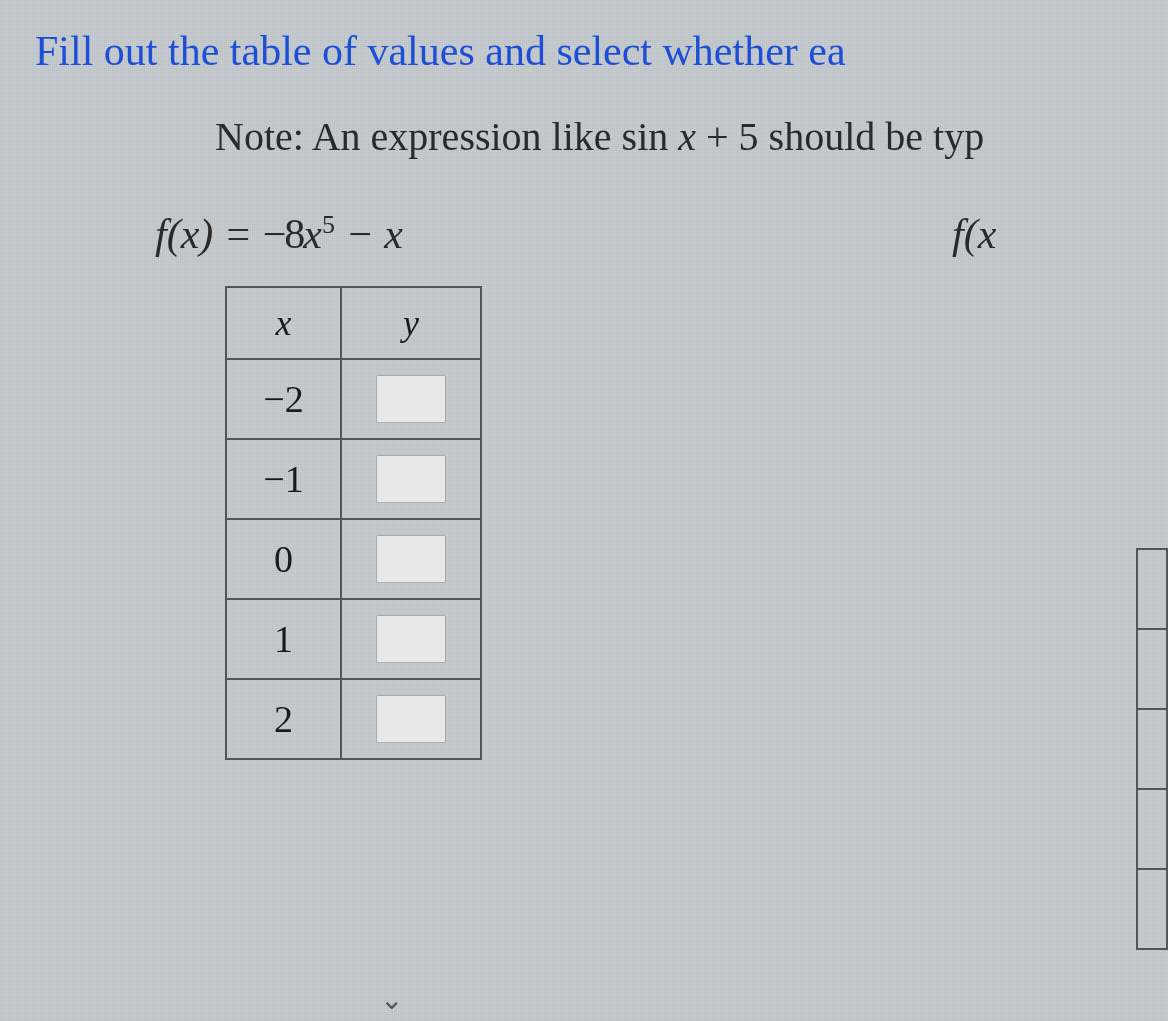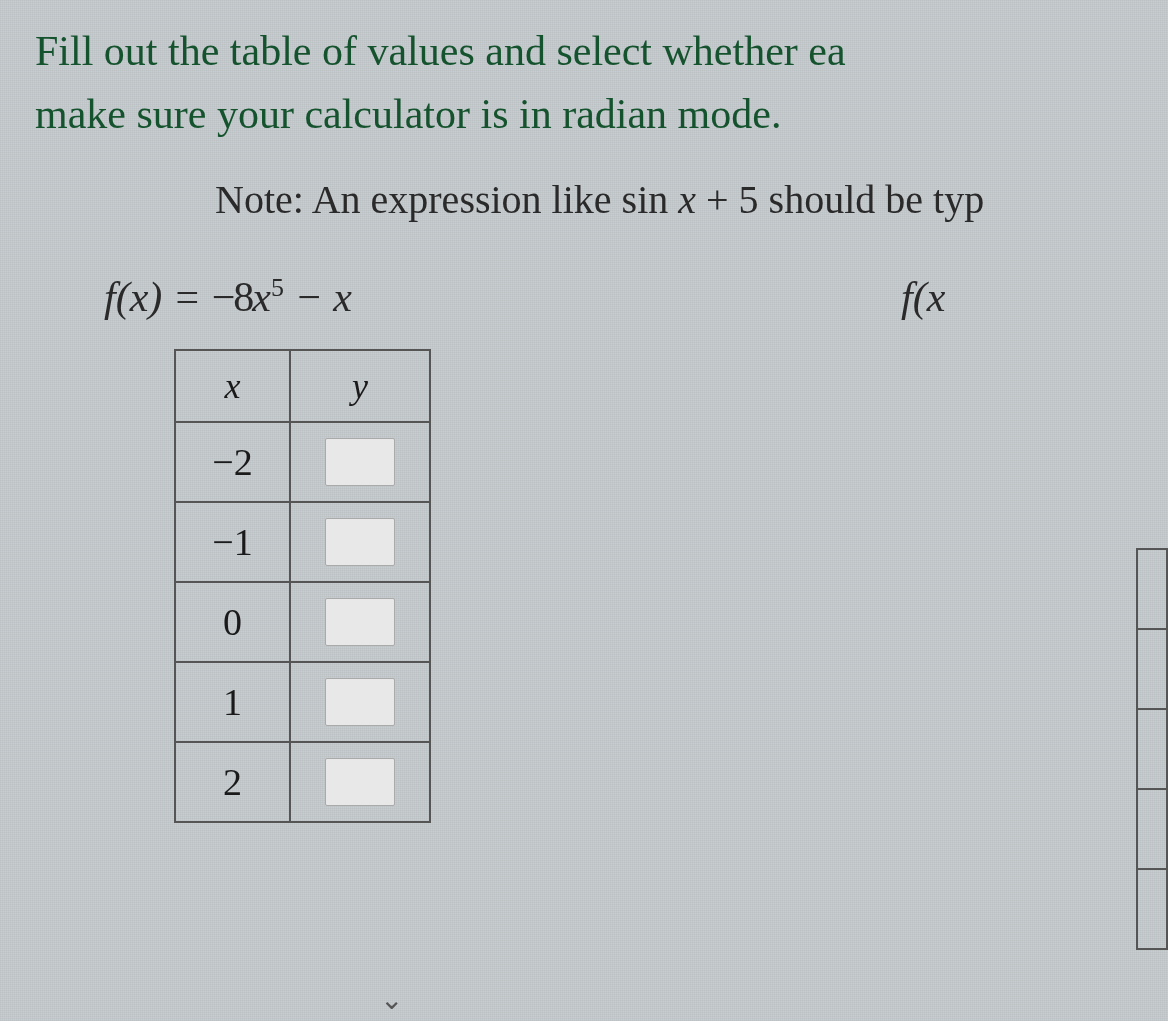--- a/index.html
+++ b/index.html
@@ -16,36 +16,36 @@
       width: 1168px;
       height: 1021px;
       padding: 20px 0 0 35px;
       overflow: hidden;
       color: #1a1a1a;
       position: relative;
     }
     .instruction-text {
       font-size: 42px;
       line-height: 1.5;
-      color: #14532d;
+      color: #1d4ed8;
       margin-bottom: 30px;
     }
     .note-text {
       font-size: 40px;
       color: #2a2a2a;
       margin-left: 180px;
       margin-bottom: 50px;
     }
     .math-var {
       font-style: italic;
       font-family: 'Times New Roman', serif;
     }
     .functions-row {
       display: flex;
-      margin-left: 69px;
+      margin-left: 120px;
       gap: 470px;
     }
     .function-block {
       display: flex;
       flex-direction: column;
     }
     .function-expr {
       font-size: 42px;
       font-family: 'Times New Roman', serif;
       font-style: italic;
@@ -119,21 +119,20 @@
     .minus-sign {
       font-style: normal;
       letter-spacing: -2px;
     }
   </style>
 </head>
 <body>
 
 <div class="instruction-text">
   <span>Fill out the table of values and select whether ea</span><br>
-  <span>make sure your calculator is in radian mode.</span>
 </div>
 
 <div class="note-text">
   <span>Note: An expression like sin </span><span class="math-var">x</span><span> + 5 should be typ</span>
 </div>
 
 <div class="functions-row">
   <div class="function-block">
     <div class="function-expr">
       <span>f(x) = </span><span class="minus-sign">−8</span><span>x</span><sup>5</sup><span> − x</span>

